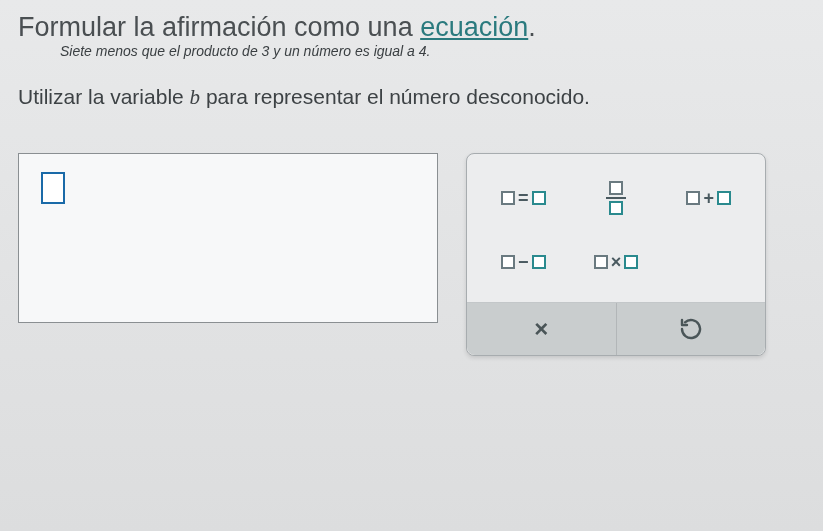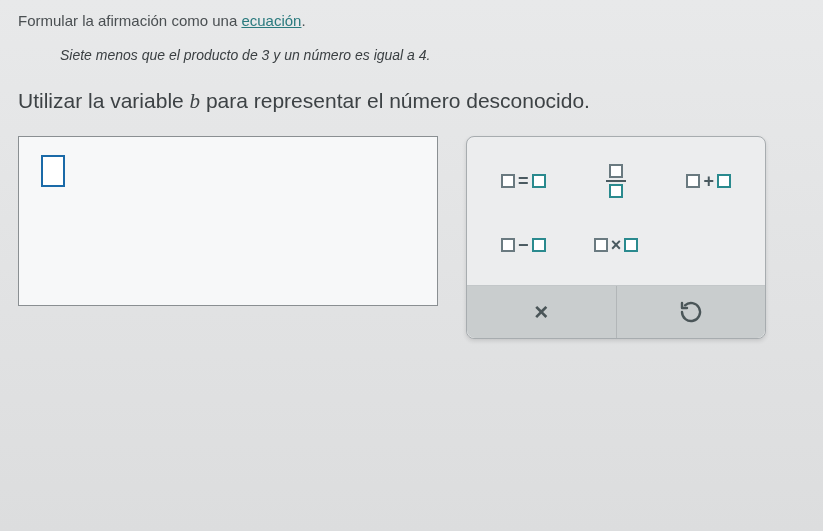--- a/index.html
+++ b/index.html
@@ -6,38 +6,37 @@
     body {
       font-family: Arial, Helvetica, sans-serif;
       background: linear-gradient(to bottom, #e8e9ea 0%, #dcddde 100%);
       width: 823px;
       height: 531px;
       padding: 12px 18px;
       color: #3d4245;
       overflow: hidden;
     }
     .instruction-line {
-      font-size: 15px;
-      margin-bottom: 18px;
+      font-size: 27px;
       color: #4a4f52;
     }
     .link {
       color: #2a7a7e;
       text-decoration: underline;
       cursor: pointer;
     }
     .problem-statement {
       font-style: italic;
       font-size: 14px;
       margin: 0 0 26px 42px;
       color: #3a3f42;
     }
     .instruction-2 {
       font-size: 21px;
-      margin-bottom: 22px;
+      margin-bottom: 43px;
       color: #3d4245;
     }
     .instruction-2 .var { font-style: italic; font-family: Georgia, serif; }
     .work-row { display: flex; gap: 28px; }
     .answer-box {
       flex: 0 0 420px;
       height: 170px;
       background: #f7f8f9;
       border: 1px solid #8a8f92;
       padding: 18px 22px;

